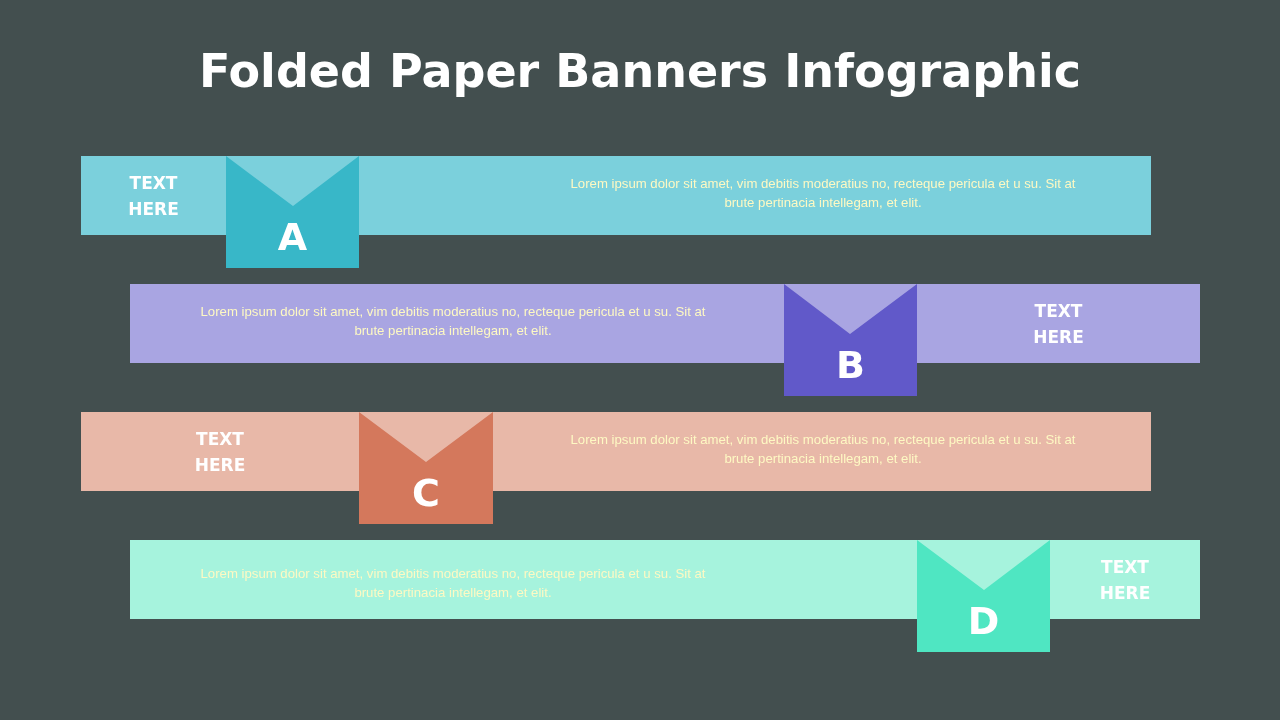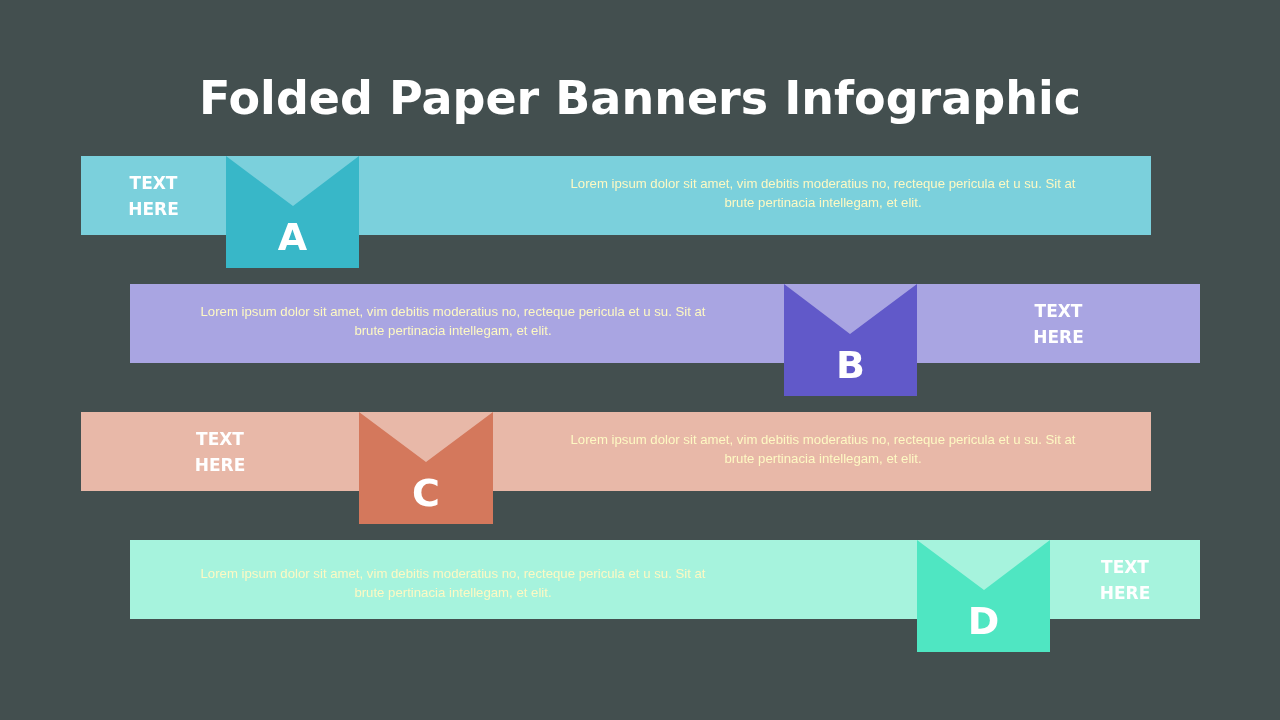--- a/index.html
+++ b/index.html
@@ -5,21 +5,21 @@
   html, body { margin: 0; padding: 0; }
   body {
     width: 1280px; height: 720px; overflow: hidden;
     background: #434f4f;
     position: relative;
     font-family: "DejaVu Sans", "Liberation Sans", sans-serif;
   }
   .title {
     position: absolute; left: 0; top: 44px; width: 1280px;
     text-align: center; color: #ffffff;
-    font-size: 46px; font-weight: bold; letter-spacing: 0px; margin-top: 27px;
+    font-size: 46px; font-weight: bold; letter-spacing: 0px;
   }
   .banner { position: absolute; height: 92px; }
   .strip { position: absolute; left: 0; top: 0; height: 79px; width: 100%; }
   .fold { position: absolute; top: 0; width: 133px; height: 112px; }
   .fold svg { display: block; }
   .letter {
     position: absolute; left: 0; width: 133px; top: 56px; height: 50px;
     text-align: center; color: #fff; font-weight: bold; font-size: 38px; line-height: 50px;
   }
   .label {

